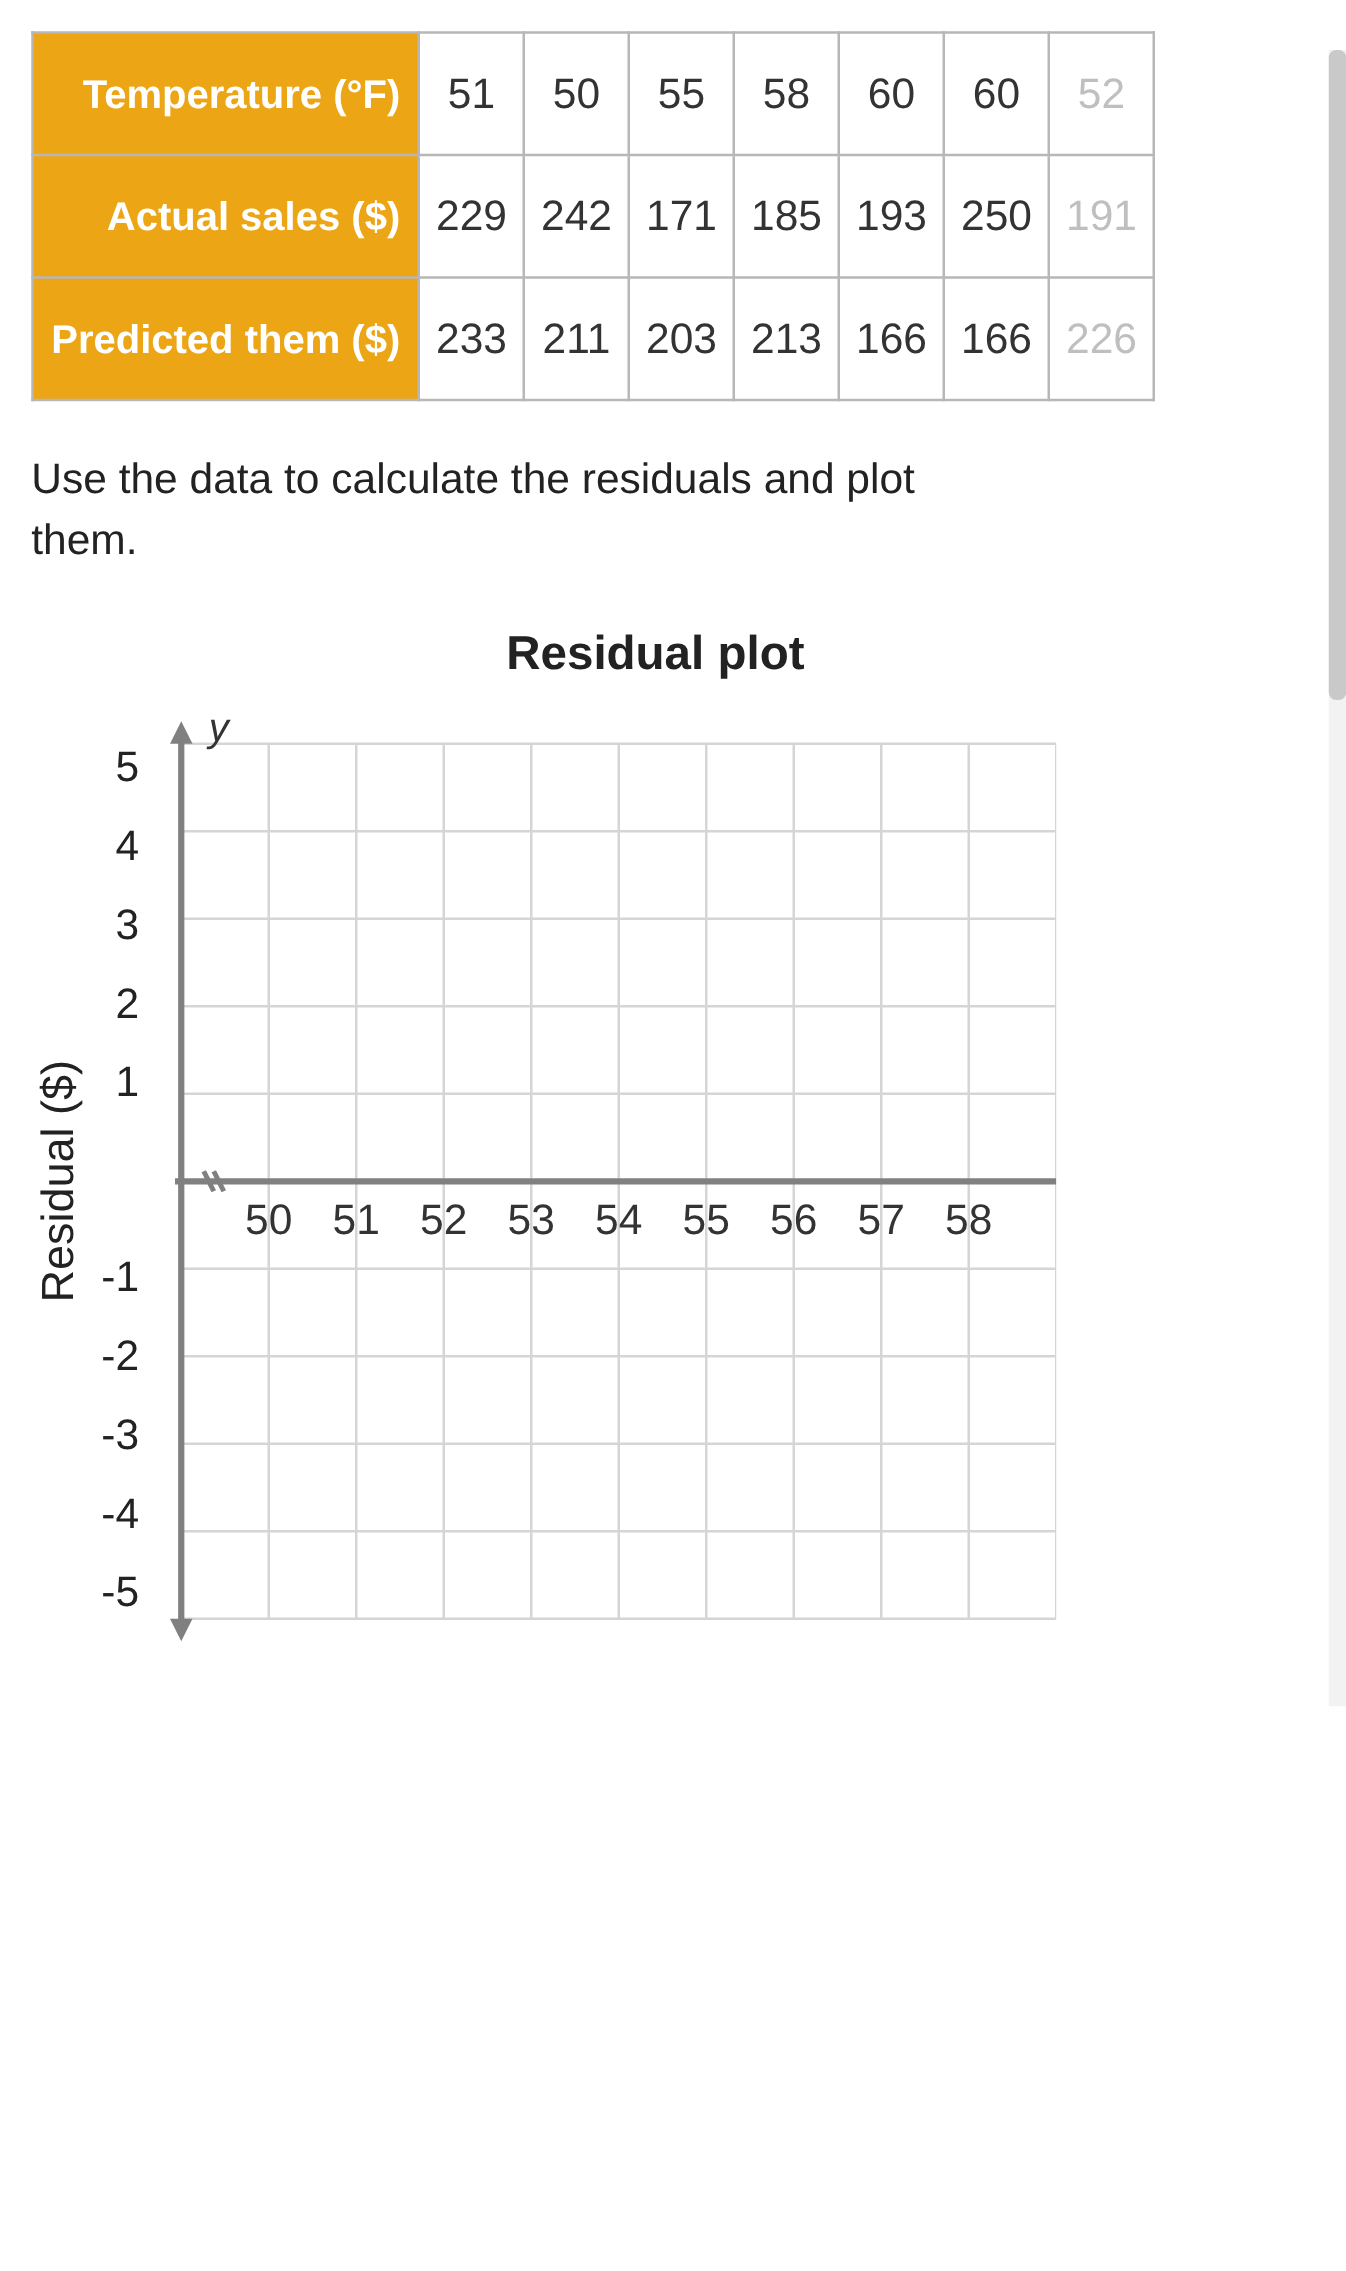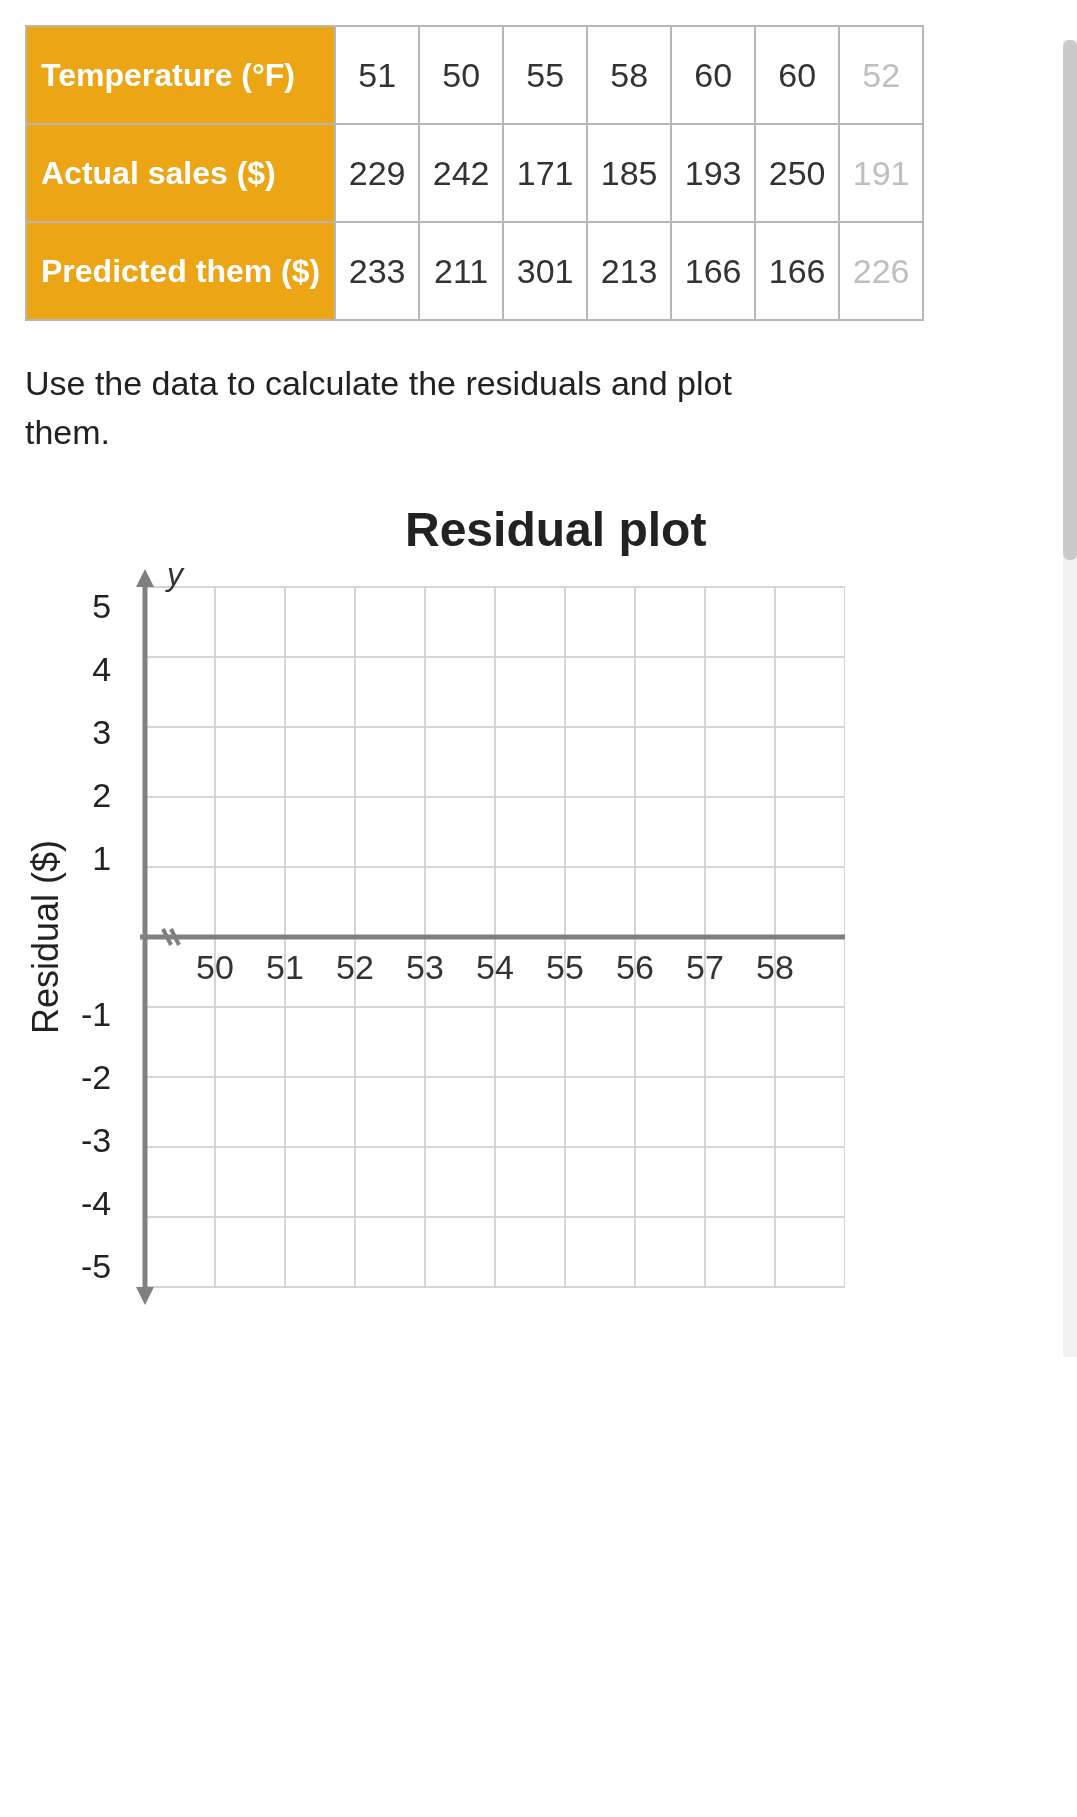--- a/index.html
+++ b/index.html
@@ -1,25 +1,25 @@
 <!DOCTYPE html>
 <html><head>
 <meta charset="utf-8">
 <style>
   html,body{margin:0;padding:0;font-family:Arial,Helvetica,sans-serif;color:#222;background:#fff;}
   .page{width:1077px;box-sizing:border-box;padding:25px 0 40px 25px;position:relative;}
   .scrollbar{position:absolute;top:40px;right:0;width:14px;height:1740px;background:#f2f2f2;}
   .scrollbar .thumb{position:absolute;top:0;left:0;width:14px;height:520px;background:#c9c9c9;border-radius:6px;}
   table.data{border-collapse:collapse;margin-left:0;}
-  table.data th{background:#eca514;color:#fff;text-align:left;font-weight:bold;font-size:32px;
+  table.data th{background:#eca514;color:#fff;text-align:right;font-weight:bold;font-size:32px;
                 padding:28px 14px;border:2px solid #b7b7b7;line-height:1.25;}
   table.data td{font-size:34px;text-align:center;padding:20px 7px;border:2px solid #b7b7b7;color:#333;width:68px;}
   table.data td.cut{color:#bfbfbf;}
   .prompt{font-size:34px;line-height:1.45;margin:38px 0 44px 0;max-width:780px;}
-  .plot-title{font-size:48px;font-weight:bold;margin-left:380px;}
+  .plot-title{font-size:38px;font-weight:bold;margin-left:380px;margin-bottom:20px;}
   .plot-wrap{display:flex;align-items:center;}
   .ylab{writing-mode:vertical-rl;transform:rotate(180deg);font-size:36px;margin-right:10px;}
   .yticks{display:flex;flex-direction:column;justify-content:space-between;align-items:flex-end;
           height:700px;margin-right:10px;font-size:34px;padding:0 4px;}
   .yticks .zero{height:68px;}
   svg{display:block;}
 </style>
 </head>
 <body>
 
@@ -47,21 +47,21 @@
       <td>171</td>
       <td>185</td>
       <td>193</td>
       <td>250</td>
       <td class="cut">191</td>
     </tr>
     <tr>
       <th>Predicted them ($)</th>
       <td>233</td>
       <td>211</td>
-      <td>301</td>
+      <td>203</td>
       <td>213</td>
       <td>166</td>
       <td>166</td>
       <td class="cut">226</td>
     </tr>
   </tbody>
     </table>
 
   <div class="prompt">Use the data to calculate the residuals and plot them.</div>
 

